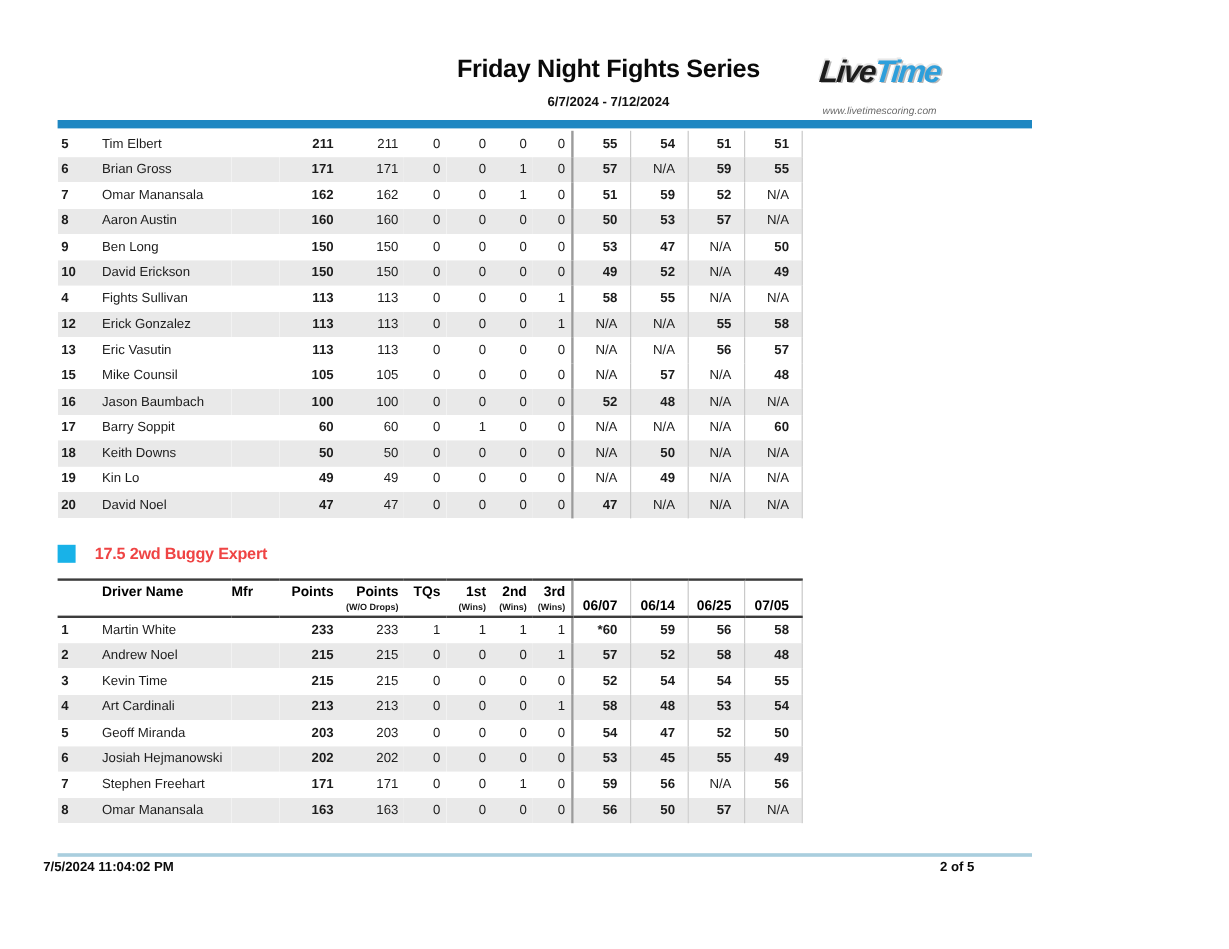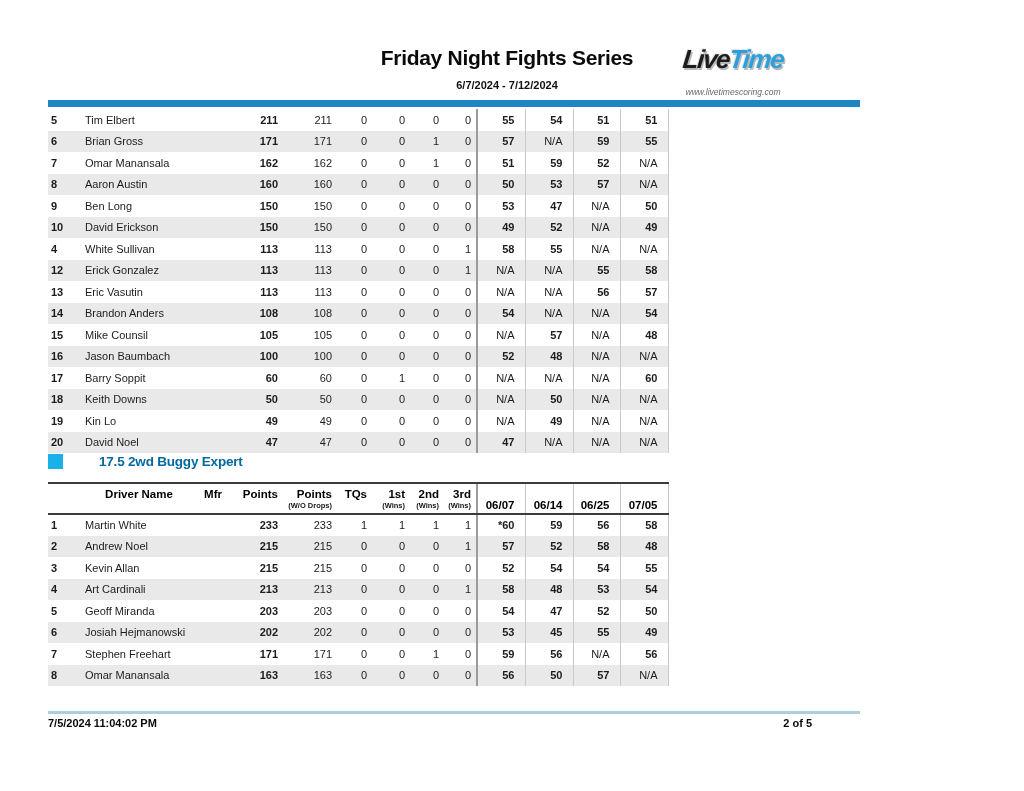--- a/index.html
+++ b/index.html
@@ -29,52 +29,52 @@
 
   
   .tbl { border-collapse:collapse; table-layout:fixed; width:620px; }
   .tbl td { height:21.5px; font-size:11px; white-space:nowrap; overflow:hidden; color:#1c1c1c; }
   .col-rank{width:32px}.col-name{width:113px}.col-mfr{width:40px}.col-pts{width:47px}
   .col-pwo{width:56px}.col-tqs{width:36px}.col-w1{width:38px}.col-w2{width:34px}
   .col-w3{width:33px}.col-d1{width:48px}.col-d2{width:48px}.col-d3{width:47px}.col-d4{width:48px}
 
   .c-rank { font-weight:bold; padding-left:3px; color:#000; }
   .c-name { padding-left:5px; color:#2a2a2a; }
-  .c-mfr  { text-align:center; color:#555; }
+  .c-mfr  { text-align:left; color:#555; }
   .c-pts  { text-align:right; font-weight:bold; padding-right:2px; color:#000; }
   .c-pwo  { text-align:right; color:#5a5a5a; padding-right:4px; }
   .c-stat { text-align:right; color:#5a5a5a; padding-right:5px; }
   .c-score { text-align:right; font-weight:bold; color:#000; padding-right:10px;
              border-left:1px solid #c9c9c9; }
   .c-score-first { border-left:2px solid #9b9b9b; }
   .c-score-last  { border-right:1px solid #c9c9c9; }
   .na { font-weight:normal; color:#8d8d8d; }
   tr.shaded { background:#e9e9e9; }
 
   .table1-wrap { position:absolute; left:48px; top:109px; }
   .table2-wrap { position:absolute; left:48px; top:482px; }
 
   .tbl thead th {
     height:31px; vertical-align:top; padding-top:4px;
     font-size:11.5px; font-weight:bold; color:#000; white-space:nowrap;
     border-top:2px solid #3c3c3c; border-bottom:2px solid #3c3c3c;
   }
-  .tbl thead th.c-name { text-align:center; }
+  .tbl thead th.c-name { text-align:left; }
   .tbl thead th.c-score { padding-top:15px; }
   .h-sub { font-size:7.5px; font-weight:bold; color:#161616; margin-top:1px; }
 
   
   .section-header { position:absolute; left:48px; top:453px; display:flex; align-items:center; height:17px; }
   .section-swatch { width:15px; height:15px; background:var(--section_square, #18b2e8); }
-  .section-title { margin-left:36px; font-size:13.5px; font-weight:bold; color:#0369a1; letter-spacing:-0.2px; }
+  .section-title { margin-left:16px; font-size:13.5px; font-weight:bold; color:#ef4444; letter-spacing:-0.2px; }
 
   
   .footer-line { position:absolute; left:48px; top:711px; width:932px; height:3px;
     background:var(--footer_line, #a9cede); }
-  .footer-timestamp { position:absolute; left:48px; top:717px; font-size:11px; font-weight:bold; color:#0a0a0a; }
+  .footer-timestamp { position:absolute; left:36px; top:717px; font-size:11px; font-weight:bold; color:#0a0a0a; }
   .footer-page { position:absolute; right:48px; top:717px; font-size:11px; font-weight:bold; color:#0a0a0a; }
 </style>
 </head>
 <body>
 
 <div class="page">
 
   <div class="title-block">
     <div class="report-title">Friday Night Fights Series</div>
     <div class="report-dates">6/7/2024 - 7/12/2024</div>
@@ -190,21 +190,21 @@
             <td class="c-stat">0</td>
             <td class="c-stat">0</td>
             <td class="c-stat">0</td>
             <td class="c-score c-score-first">49</td>
             <td class="c-score">52</td>
             <td class="c-score na">N/A</td>
             <td class="c-score c-score-last">49</td>
           </tr>
           <tr>
             <td class="c-rank">4</td>
-            <td class="c-name">White Sullivan</td>
+            <td class="c-name">Fights Sullivan</td>
             <td class="c-mfr"></td>
             <td class="c-pts">113</td>
             <td class="c-pwo">113</td>
             <td class="c-stat">0</td>
             <td class="c-stat">0</td>
             <td class="c-stat">0</td>
             <td class="c-stat">1</td>
             <td class="c-score c-score-first">58</td>
             <td class="c-score">55</td>
             <td class="c-score na">N/A</td>
@@ -232,35 +232,20 @@
             <td class="c-pts">113</td>
             <td class="c-pwo">113</td>
             <td class="c-stat">0</td>
             <td class="c-stat">0</td>
             <td class="c-stat">0</td>
             <td class="c-stat">0</td>
             <td class="c-score c-score-first na">N/A</td>
             <td class="c-score na">N/A</td>
             <td class="c-score">56</td>
             <td class="c-score c-score-last">57</td>
-          </tr>
-          <tr class="shaded">
-            <td class="c-rank">14</td>
-            <td class="c-name">Brandon Anders</td>
-            <td class="c-mfr"></td>
-            <td class="c-pts">108</td>
-            <td class="c-pwo">108</td>
-            <td class="c-stat">0</td>
-            <td class="c-stat">0</td>
-            <td class="c-stat">0</td>
-            <td class="c-stat">0</td>
-            <td class="c-score c-score-first">54</td>
-            <td class="c-score na">N/A</td>
-            <td class="c-score na">N/A</td>
-            <td class="c-score c-score-last">54</td>
           </tr>
           <tr>
             <td class="c-rank">15</td>
             <td class="c-name">Mike Counsil</td>
             <td class="c-mfr"></td>
             <td class="c-pts">105</td>
             <td class="c-pwo">105</td>
             <td class="c-stat">0</td>
             <td class="c-stat">0</td>
             <td class="c-stat">0</td>
@@ -426,21 +411,21 @@
             <td class="c-stat">0</td>
             <td class="c-stat">0</td>
             <td class="c-stat">1</td>
             <td class="c-score c-score-first">57</td>
             <td class="c-score">52</td>
             <td class="c-score">58</td>
             <td class="c-score c-score-last">48</td>
           </tr>
           <tr>
             <td class="c-rank">3</td>
-            <td class="c-name">Kevin Allan</td>
+            <td class="c-name">Kevin Time</td>
             <td class="c-mfr"></td>
             <td class="c-pts">215</td>
             <td class="c-pwo">215</td>
             <td class="c-stat">0</td>
             <td class="c-stat">0</td>
             <td class="c-stat">0</td>
             <td class="c-stat">0</td>
             <td class="c-score c-score-first">52</td>
             <td class="c-score">54</td>
             <td class="c-score">54</td>

